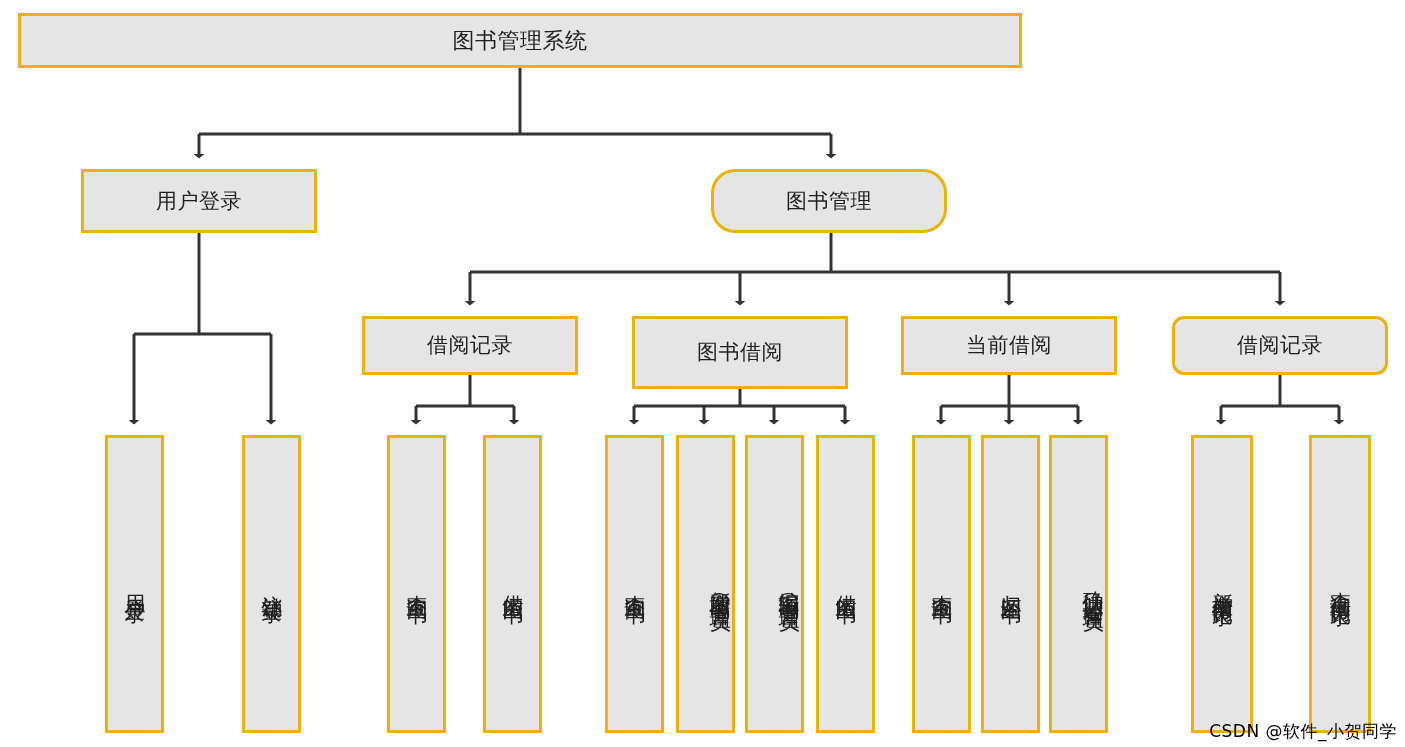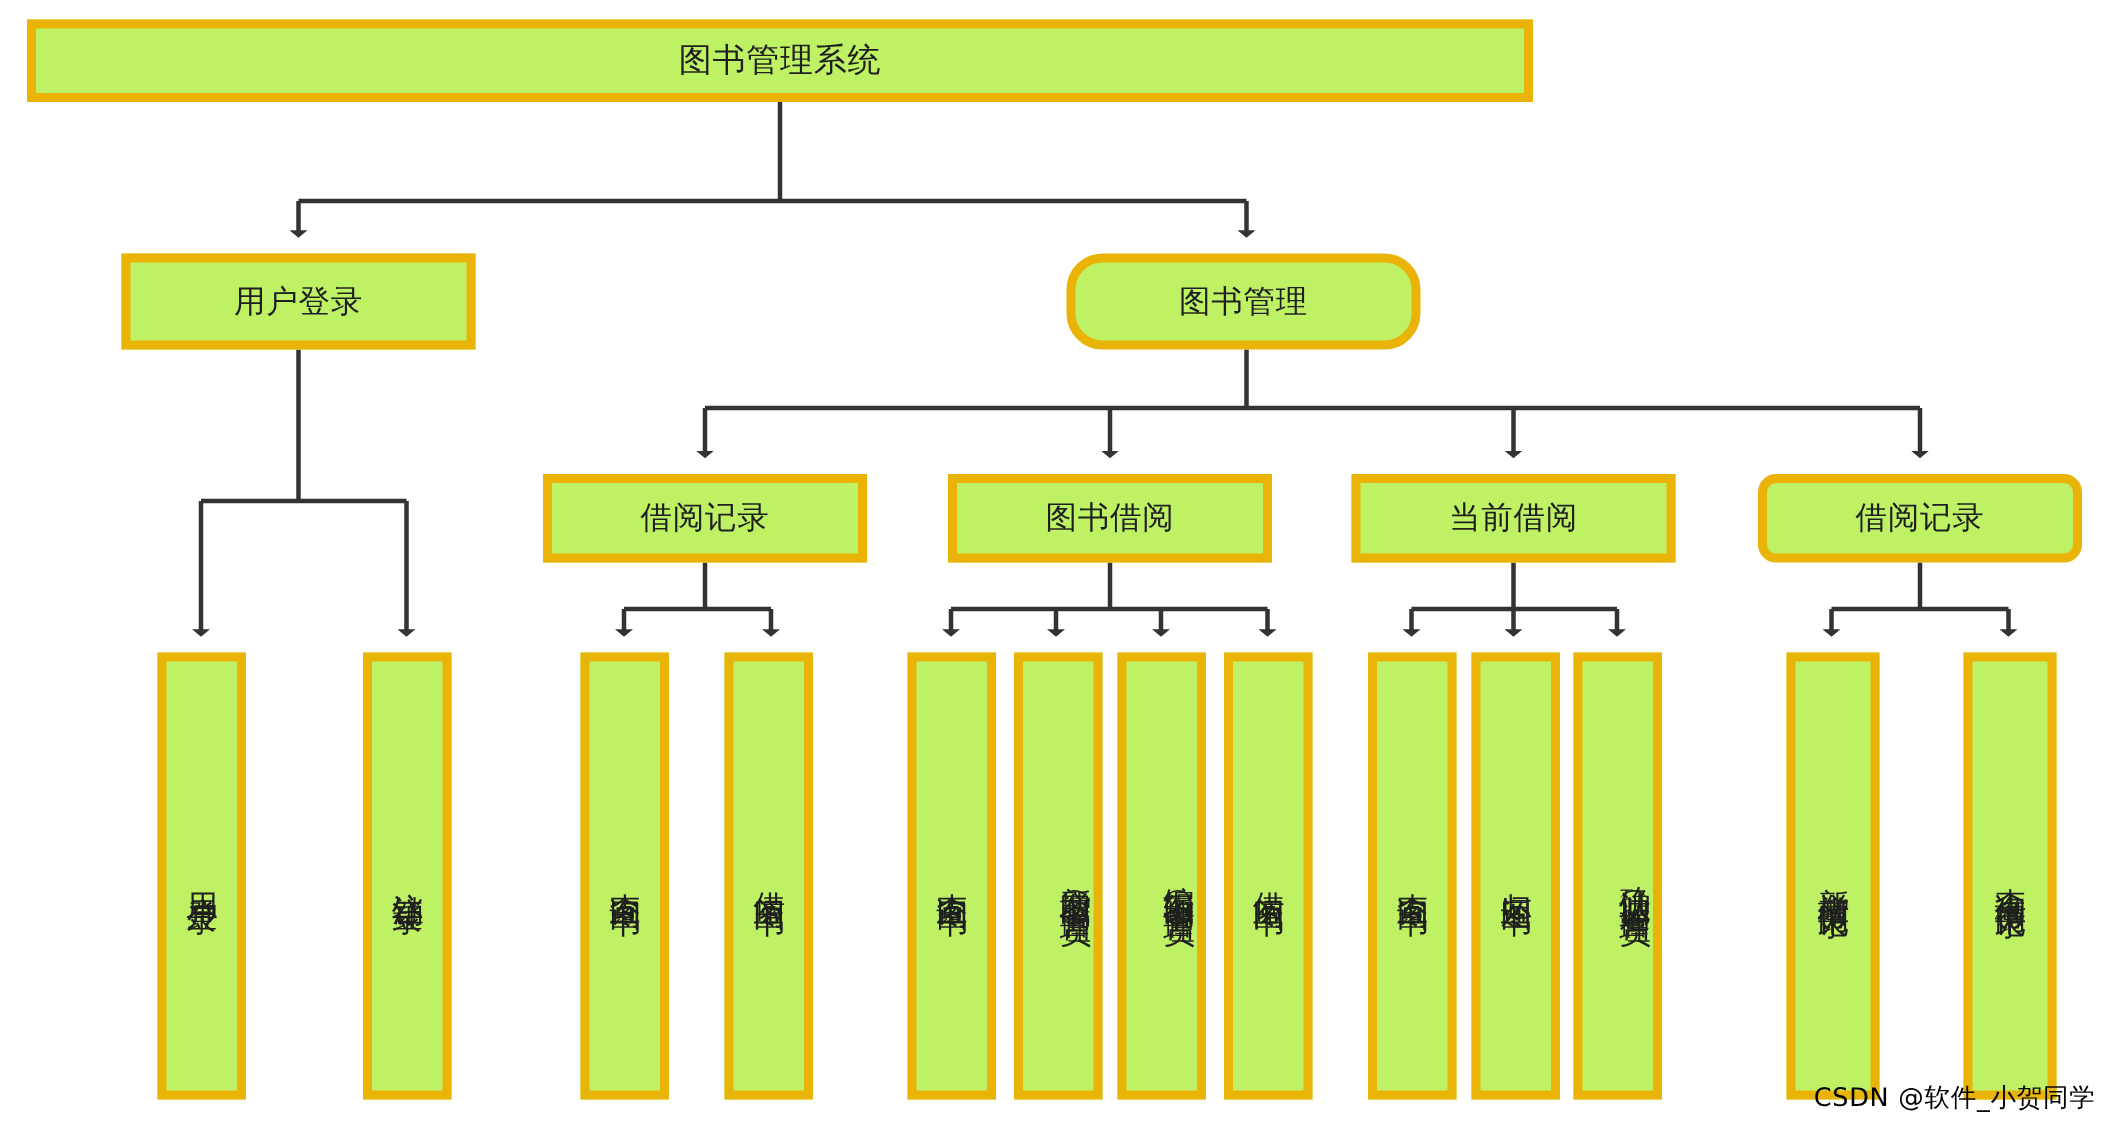--- a/index.html
+++ b/index.html
@@ -22,22 +22,22 @@
     position: absolute;
     left: 0;
     top: 0;
     width: 1405px;
     height: 747px;
     pointer-events: none;
   }
   .node {
     position: absolute;
     box-sizing: border-box;
-    background: #bef264;
-    border: 6px solid #eab308;
+    background: #e5e5e5;
+    border: 3px solid #eab308;
     display: flex;
     align-items: center;
     justify-content: center;
     color: #1f1f1f;
     line-height: 1.18;
   }
   .node.h {
     font-size: 21px;
     letter-spacing: 0.5px;
   }
@@ -139,21 +139,21 @@
   </div>
 
   <div class="node h" style="left:711px; top:169px; width:236px; height:64px;border-radius:24px;">
     <span>图书管理</span>
   </div>
 
   <div class="node h" style="left:362px; top:316px; width:216px; height:59px;">
     <span>借阅记录</span>
   </div>
 
-  <div class="node h" style="left:632px; top:316px; width:216px; height:59px;">
+  <div class="node h" style="left:632px; top:316px; width:216px; height:73px;">
     <span>图书借阅</span>
   </div>
 
   <div class="node h" style="left:901px; top:316px; width:216px; height:59px;">
     <span>当前借阅</span>
   </div>
 
   <div class="node h" style="left:1172px; top:316px; width:216px; height:59px;border-radius:12px;">
     <span>借阅记录</span>
   </div>

